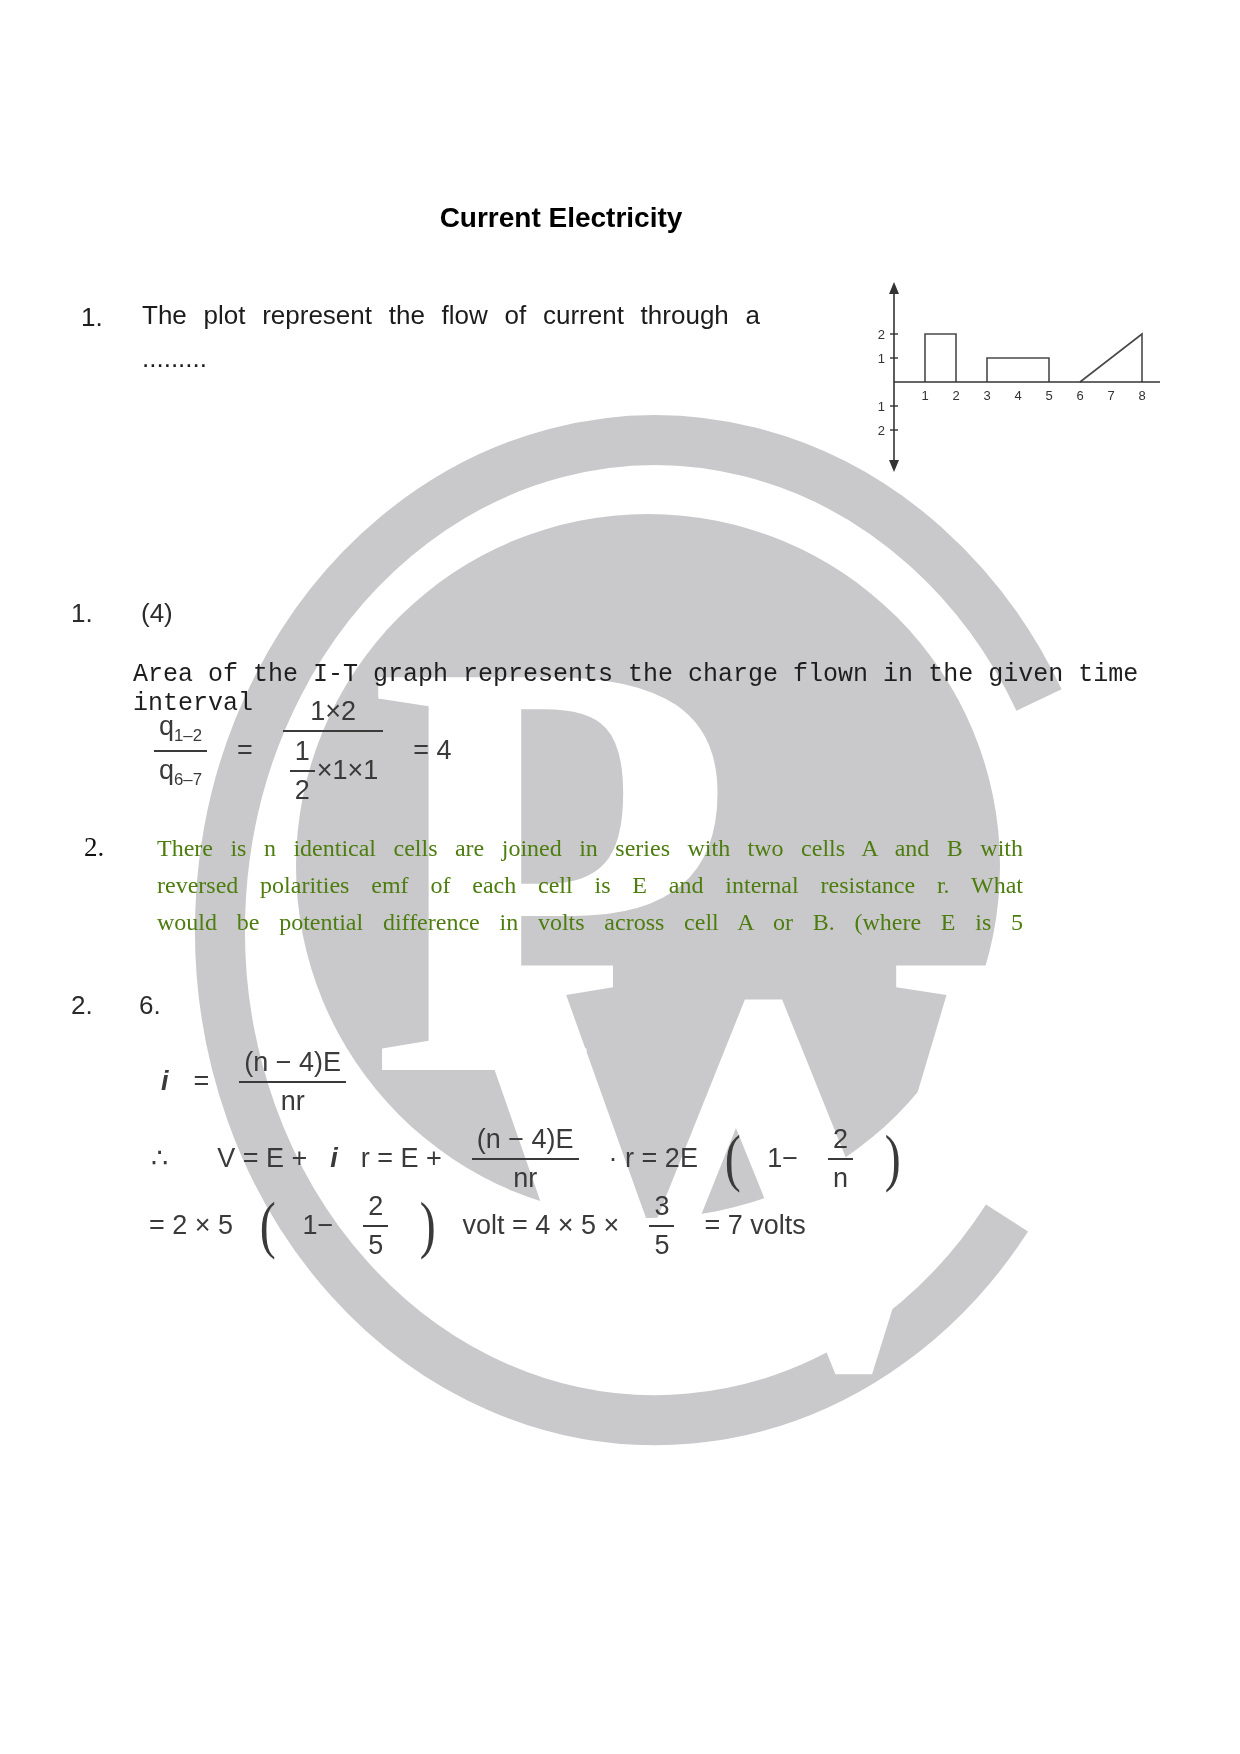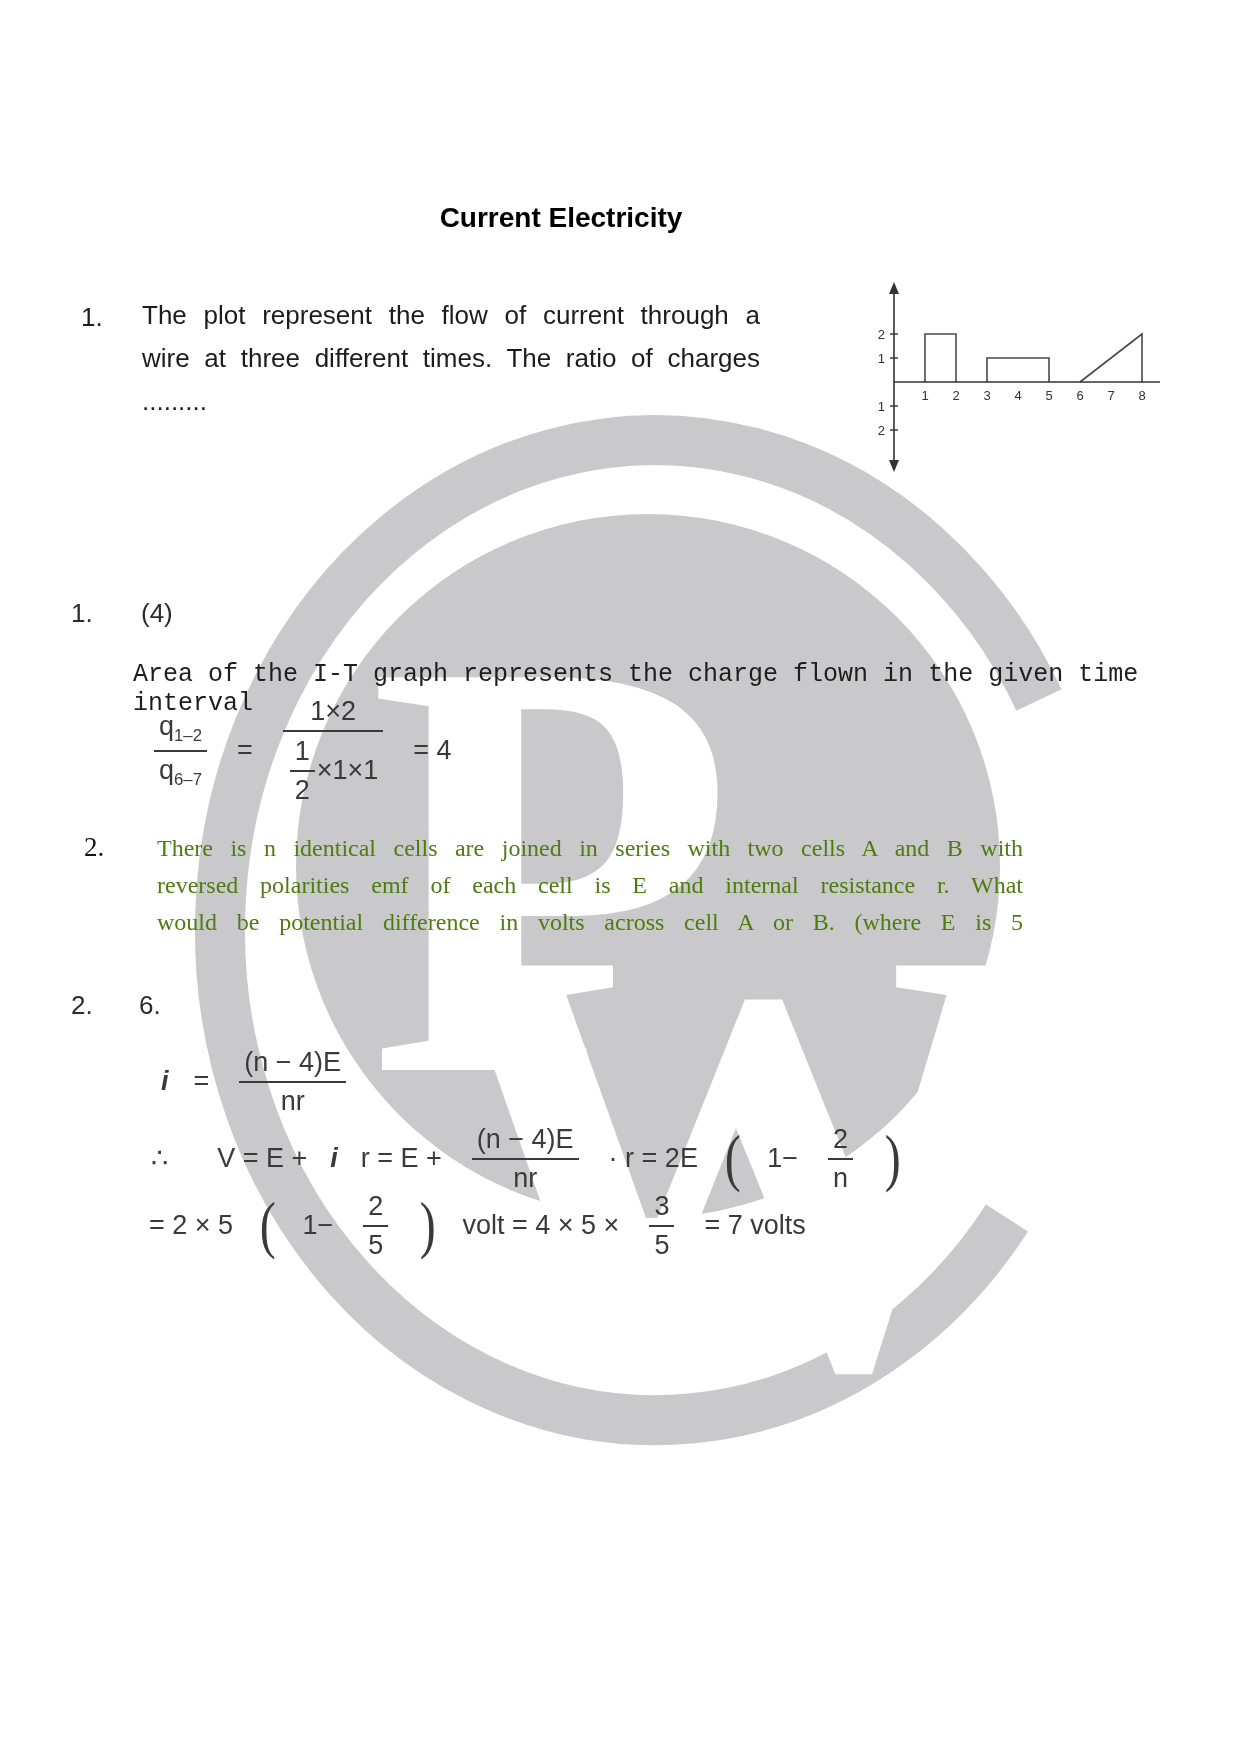--- a/index.html
+++ b/index.html
@@ -49,21 +49,20 @@
     <text x="425" y="1365" font-size="610">W</text>
   </svg>
 
   <div class="content">
 
     <div class="abs title">Current Electricity</div>
 
     <div class="abs qnum" style="left:52px;top:302px;">1.</div>
     <div class="abs q1-lines">
       <div class="jl">The plot represent the flow of current through a</div>
-      <div class="jl">wire at three different times. The ratio of charges</div>
       <div>.........</div>
     </div>
 
     <svg class="abs graph" id="graph-svg" width="400" height="200" viewBox="0 0 400 200">
         <path d="M150 102 L150 54 L181 54 L181 102" fill="#ffffff" stroke="#4a4a4a" stroke-width="1.6"></path>
         <path d="M212 102 L212 78 L274 78 L274 102" fill="#ffffff" stroke="#4a4a4a" stroke-width="1.6"></path>
         <path d="M305 102 L367 54 L367 102" fill="#ffffff" stroke="#4a4a4a" stroke-width="1.6"></path>
         <line x1="119" y1="8" x2="119" y2="186" stroke="#333" stroke-width="1.6"></line>
         <line x1="119" y1="102" x2="385" y2="102" stroke="#333" stroke-width="1.6"></line>
         <path d="M 119 2 L 114 14 L 124 14 Z" fill="#333"></path>

